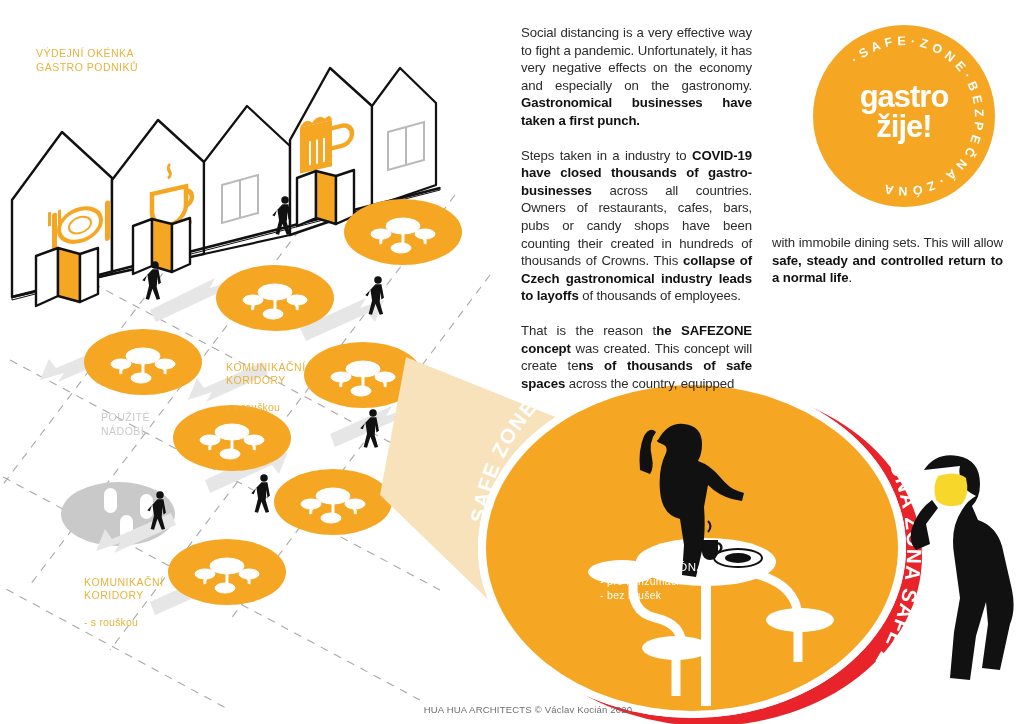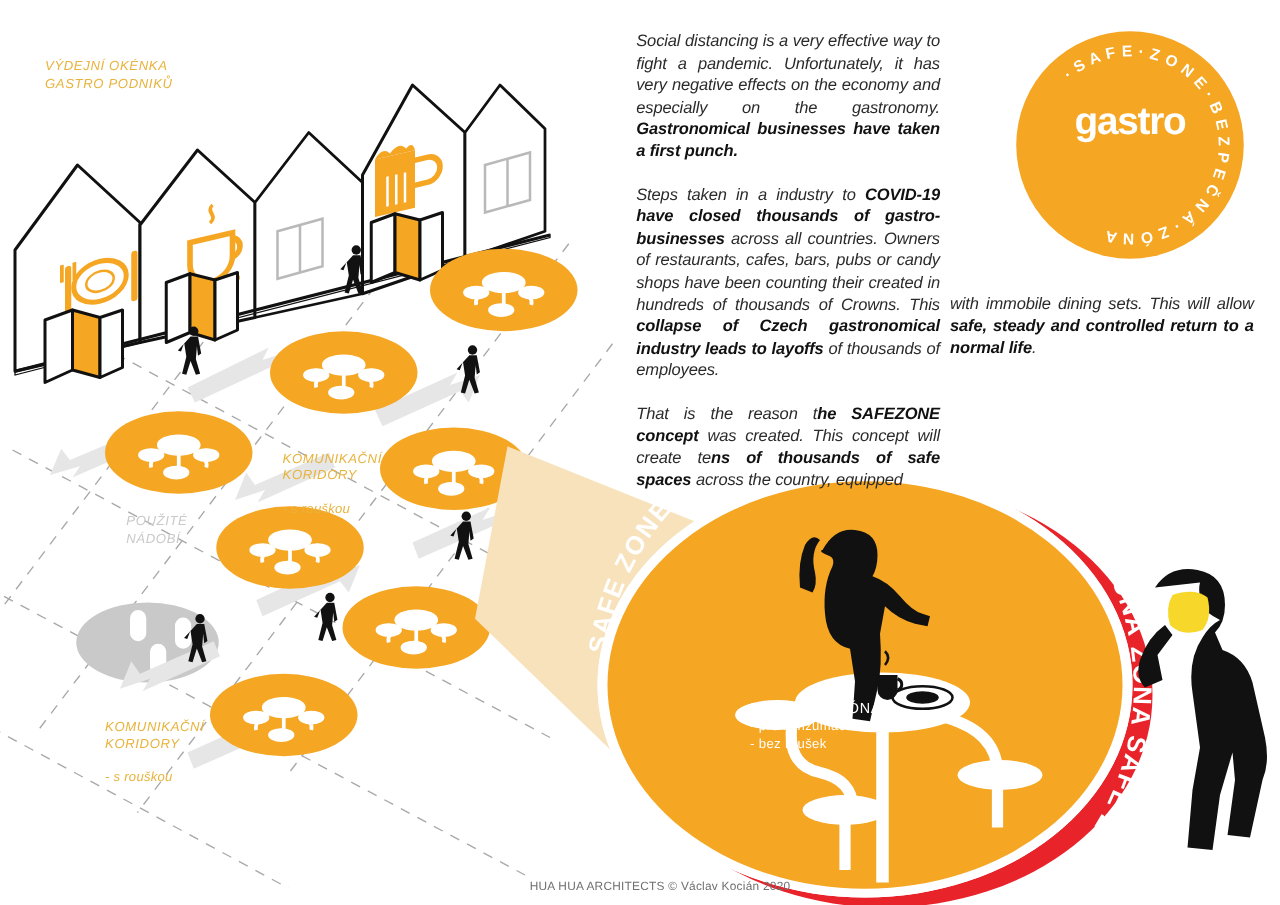--- a/index.html
+++ b/index.html
@@ -22,21 +22,21 @@
 
   
   .col {
     position: absolute;
     font-size: 13.2px;
     line-height: 17.6px;
     text-align: justify;
     color: #2b2b2b;
     letter-spacing: -0.1px;
   }
-  .col p { margin: 0 0 17px 0; font-style: italic; }
+  .col p { margin: 0 0 17px 12px; }
   .col p:last-child { margin-bottom: 0; }
   .col b { font-weight: bold; color: #111; }
   #col-left  { left: 509px; top: 24px;  width: 243px; }
   #col-right { left: 760px; top: 234px; width: 243px; }
 
   
   #logo {
     position: absolute;
     left: 813px; top: 25px;
     width: 182px; height: 182px;
@@ -60,21 +60,20 @@
   #logo .wordmark span { display: block; }
 
   
   .lbl {
     position: absolute;
     font-size: 10.5px;
     line-height: 13.5px;
     letter-spacing: 0.5px;
     color: #e8b33c;
     white-space: pre-line;
-    font-style: italic;
   }
   .lbl .sub {
     letter-spacing: 0.2px;
     text-transform: none;
   }
   #lbl-okenka { left: 36px; top: 47px; }
   #lbl-korid1 { left: 226px; top: 347px; }
   #lbl-korid2 { left: 84px;  top: 562px; }
   #lbl-nadobi {
     left: 101px; top: 411px;
@@ -447,20 +446,21 @@
     <svg viewBox="0 0 182 182">
       <defs>
         <path id="logoring" d="M 91,91 m -71,0 a 71,71 0 1,1 142,0 a 71,71 0 1,1 -142,0"></path>
       </defs>
       <text font-size="12.5" font-weight="bold" fill="#ffffff" letter-spacing="0.6" font-family="Liberation Sans, sans-serif">
         <textPath id="logoring-text" href="#logoring" startOffset="13%">· S A F E · Z O N E · B E Z P E Č N Á · Z Ó N A </textPath>
       </text>
     </svg>
     <div class="wordmark">
       <span>gastro</span>
+      <span>žije!</span>
     </div>
   </div>
 
   <div id="col-left" class="col">
       <p><span>Social distancing is a very effective way to fight a pandemic. Unfortunately, it has very negative effects on the economy and especially on the gastronomy. </span><b>Gastronomical businesses have taken a first punch.</b></p>
       <p><span>Steps taken in a industry to </span><b>COVID-19 have closed thousands of gastro-businesses</b><span> across all countries. Owners of restaurants, cafes, bars, pubs or candy shops have been counting their created in hundreds of thousands of Crowns. This </span><b>collapse of Czech gastronomical industry leads to layoffs</b><span> of thousands of employees.</span></p>
       <p><span>That is the reason t</span><b>he SAFEZONE concept</b><span> was created. This concept will create te</span><b>ns of thousands of safe spaces</b><span> across the country, equipped</span></p>
     </div>
   <div id="col-right" class="col">
       <p><span>with immobile dining sets. This will allow </span><b>safe, steady and controlled return to a normal life</b><span>.</span></p>

